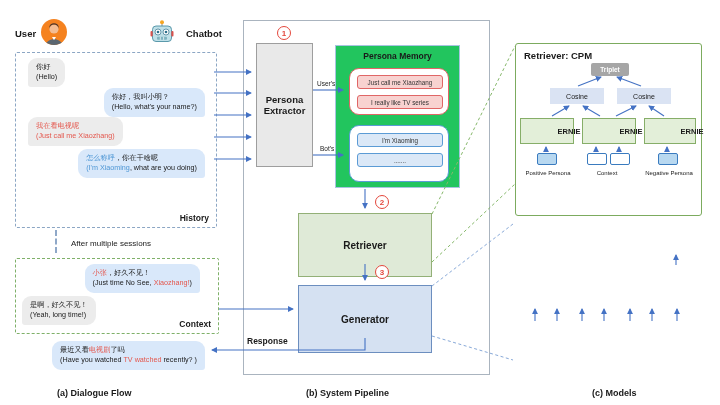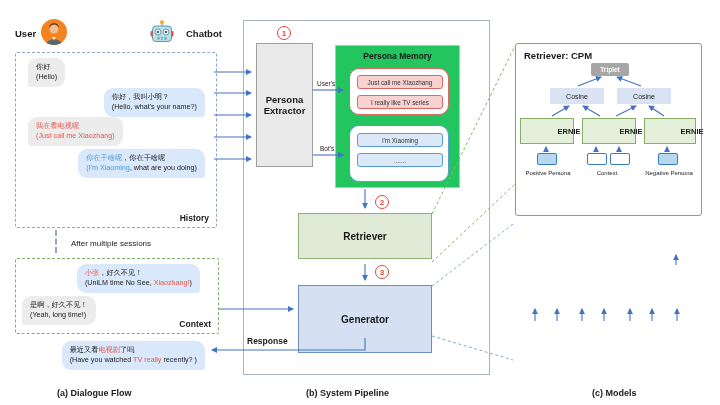--- a/index.html
+++ b/index.html
@@ -107,42 +107,42 @@
   </div>
   <div class="bub blue layer" style="right:515px;top:88px;">
     <div><span>你好，我叫小明？</span></div>
     <div><span>(Hello, what's your name?)</span></div>
   </div>
   <div class="bub gray layer" style="left:28px;top:117px;">
     <div><span class="c-red">我在看电视呢</span></div>
     <div><span class="c-red">(Just call me Xiaozhang)</span></div>
   </div>
   <div class="bub blue layer" style="right:515px;top:149px;">
-    <div><span class="c-blue">你在干啥呢</span><span>，你在干啥呢</span></div>
+    <div><span class="c-blue">怎么称呼</span><span>，你在干啥呢</span></div>
     <div><span class="c-blue">(I'm Xiaoming</span><span>, what are you doing)</span></div>
   </div>
 
   <div class="dashv layer" style="left:55px;top:230px;height:23px;"></div>
   <span class="abs layer" style="left:71px;top:239px;font-size:8px;">After multiple sessions</span>
 
   <div class="abs dashedbox-green layer" style="left:15px;top:258px;width:202px;height:74px;">
     <span class="boxlabel">Context</span>
   </div>
   <div class="bub blue layer" style="right:520px;top:264px;">
     <div><span class="c-red">小张</span><span>，好久不见！</span></div>
-    <div><span>(UniLM time No See, </span><span class="c-red">Xiaozhang!</span><span>)</span></div>
+    <div><span>(Just time No See, </span><span class="c-red">Xiaozhang!</span><span>)</span></div>
   </div>
   <div class="bub gray layer" style="left:22px;top:296px;">
     <div><span>是啊，好久不见！</span></div>
     <div><span>(Yeah, long time!)</span></div>
   </div>
 
   <div class="bub blue layer" style="right:515px;top:341px;">
     <div><span>最近又看</span><span class="c-red">电视剧</span><span>了吗</span></div>
-    <div><span>(Have you watched </span><span class="c-red">TV really</span><span> recently? )</span></div>
+    <div><span>(Have you watched </span><span class="c-red">TV watched</span><span> recently? )</span></div>
   </div>
 
   <span class="abs cap layer" style="left:57px;top:388px;">(a) Dialogue Flow</span>
 
   <div class="abs frame layer" style="left:243px;top:20px;width:245px;height:353px;"></div>
   <span class="circ layer" style="left:277px;top:26px;">1</span>
 
   <div class="abs pbox extractor layer" style="left:256px;top:43px;width:57px;height:124px;">
     <span>Persona Extractor</span>
   </div>
@@ -155,21 +155,21 @@
     </div>
     <div class="pgroup blu" style="left:13px;top:79px;width:100px;height:57px;">
       <div class="chip lblu" style="left:7px;top:7px;width:86px;">I'm Xiaoming</div>
       <div class="chip lblu" style="left:7px;top:27px;width:86px;">.......</div>
     </div>
   </div>
   <span class="smalllab layer" style="left:317px;top:80px;">User's</span>
   <span class="smalllab layer" style="left:320px;top:145px;">Bot's</span>
 
   <span class="circ layer" style="left:375px;top:195px;">2</span>
-  <div class="abs pbox retriever layer" style="left:298px;top:213px;width:134px;height:46px;">
+  <div class="abs pbox retriever layer" style="left:298px;top:213px;width:134px;height:64px;">
     <span>Retriever</span>
   </div>
 
   <span class="circ layer" style="left:375px;top:265px;">3</span>
   <div class="abs pbox generator layer" style="left:298px;top:285px;width:134px;height:68px;">
     <span>Generator</span>
   </div>
 
   <span class="respline layer" style="left:247px;top:336px;">Response</span>
   <span class="abs cap layer" style="left:306px;top:388px;">(b) System Pipeline</span>

